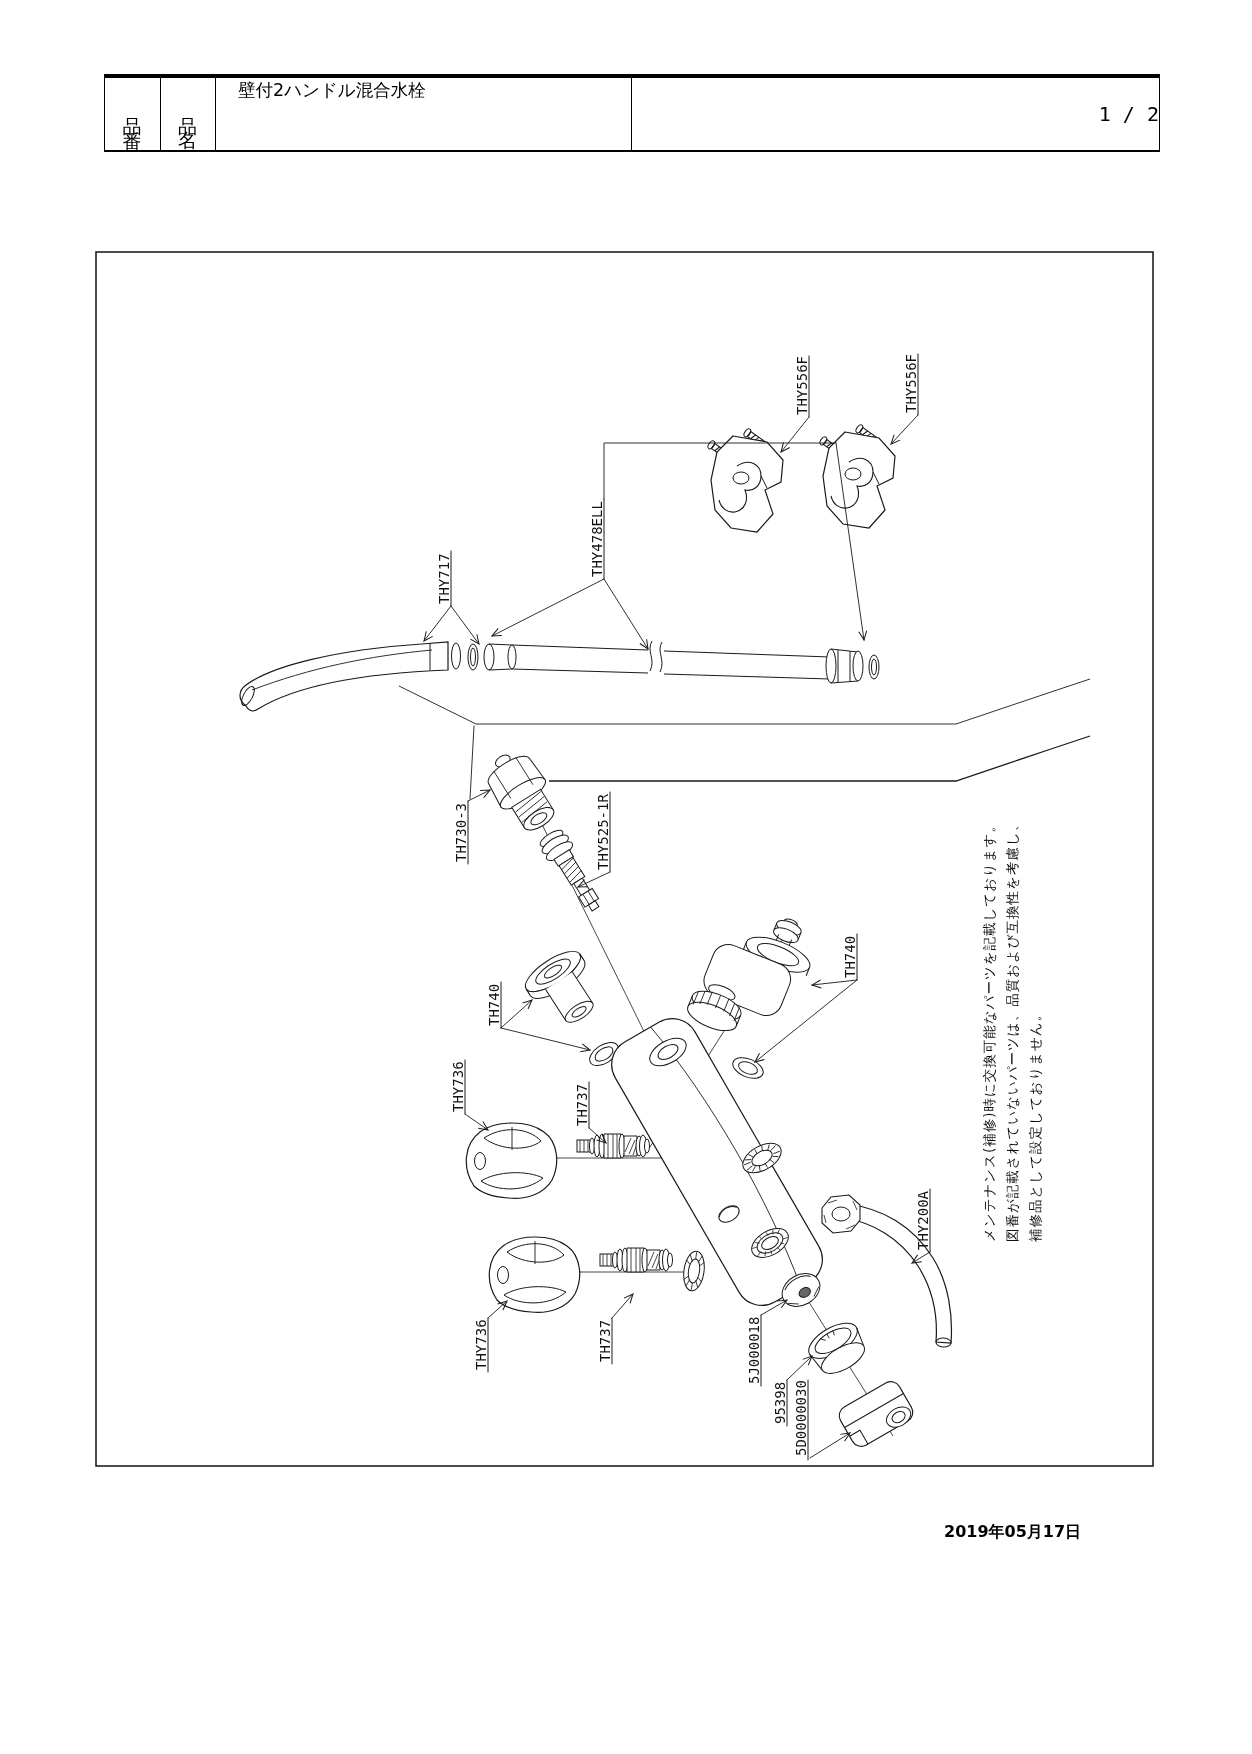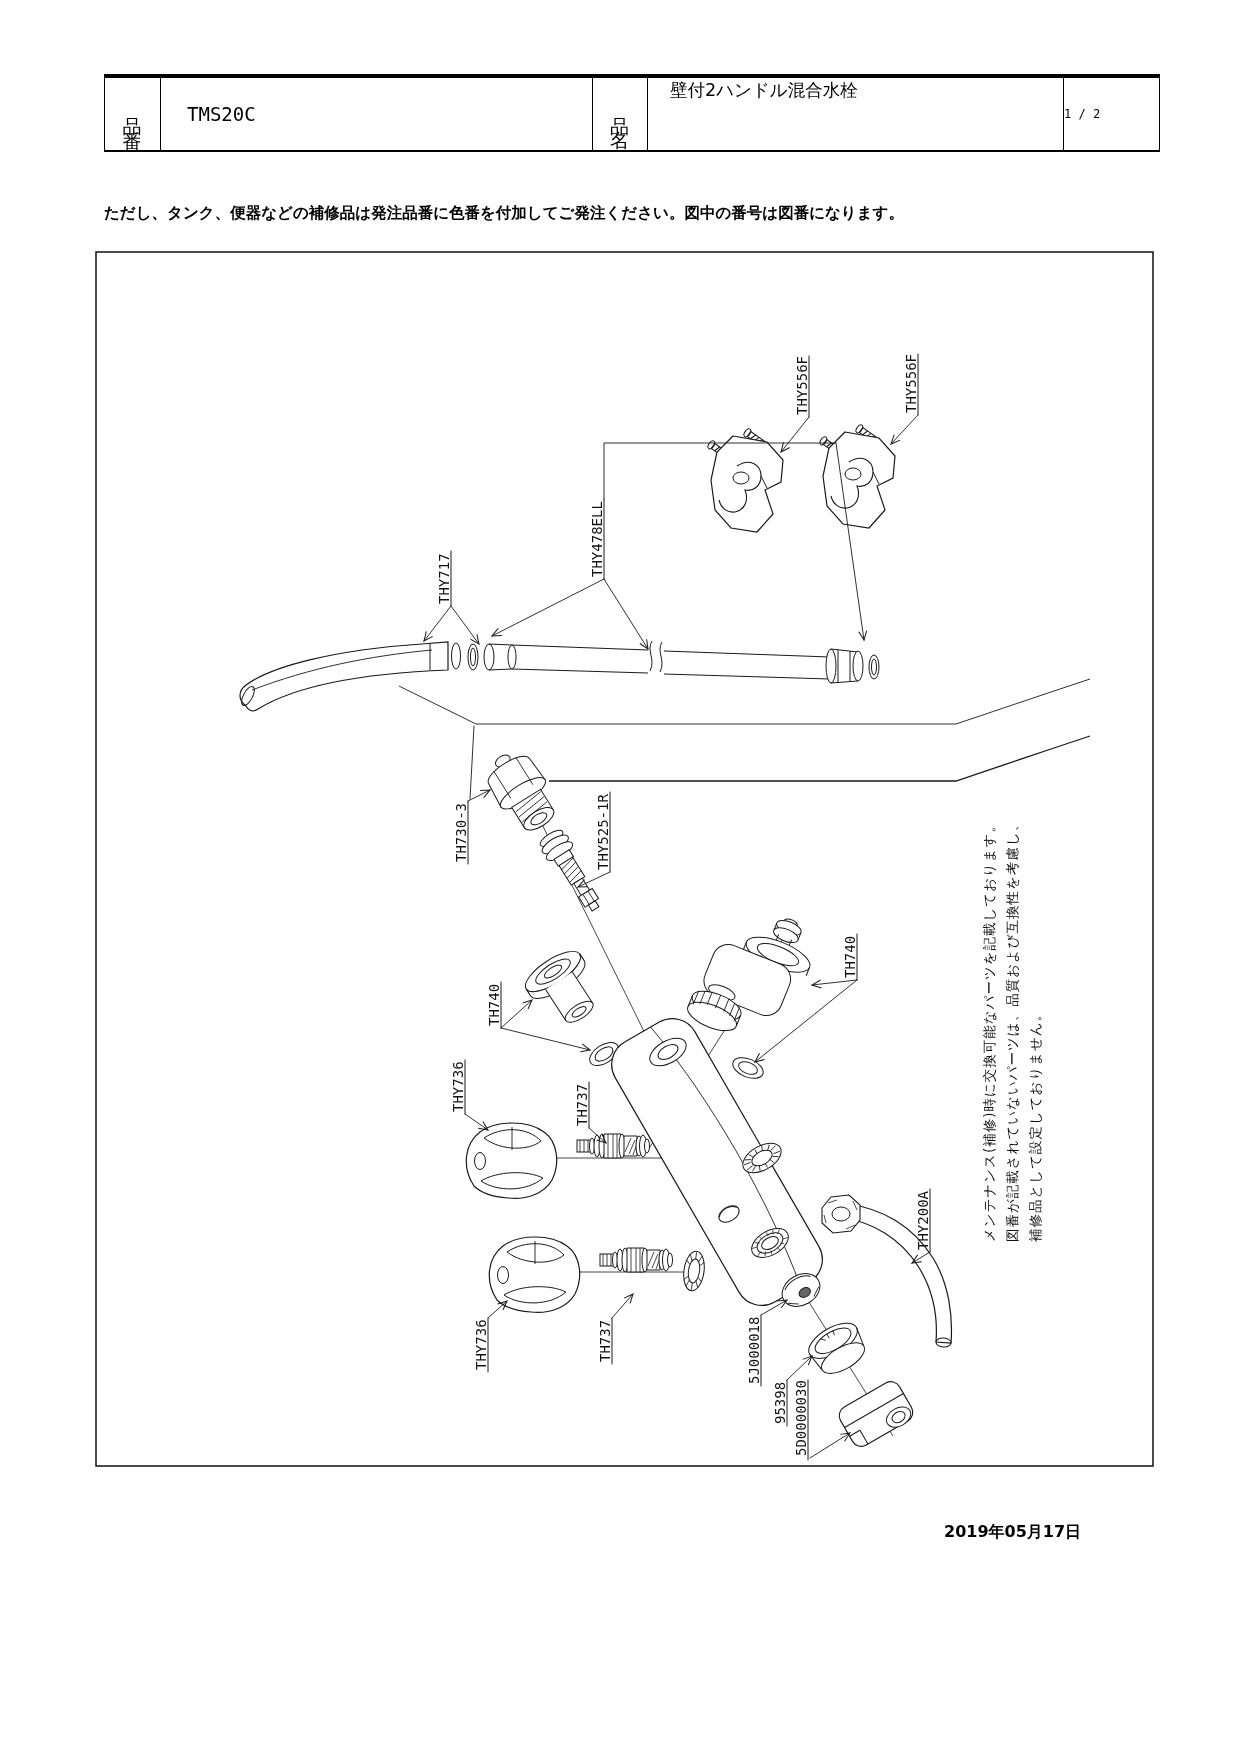--- a/index.html
+++ b/index.html
@@ -9,57 +9,53 @@
   #hdr{position:absolute;left:104px;top:74px;width:1056px;height:78px;display:flex;
        border-top:4px solid #000;border-bottom:2px solid #000;border-left:1.5px solid #000;border-right:1.5px solid #000;box-sizing:border-box;}
   .hcell{box-sizing:border-box;display:flex;align-items:center;}
   .hdiv{border-right:1.5px solid #000;}
   .vlabel{writing-mode:vertical-rl;text-orientation:upright;font-size:19px;letter-spacing:14px;
           margin:0 auto;line-height:1;padding-top:3px;}
   #hdr .c1{width:56px;justify-content:center;}
   #hdr .c2{width:432px;padding-left:26px;font-family:"DejaVu Sans Mono",monospace;font-size:19px;}
   #hdr .c3{width:55px;justify-content:center;}
   #hdr .c4{width:416px;padding-left:22px;font-size:17.5px;align-items:flex-start;}
-  #hdr .c5{flex:1;justify-content:flex-start;font-size:12px;font-family:"DejaVu Sans Mono",monospace;}
+  #hdr .c5{flex:1;justify-content:flex-end;font-size:20px;font-family:"DejaVu Sans Mono",monospace;}
   
   #notice{position:absolute;left:104px;top:204px;font-size:15.5px;font-weight:700;line-height:18px;white-space:nowrap;}
   
   #date{position:absolute;left:944px;top:1480px;font-size:16px;font-weight:600;margin-top:42px;}
   svg{position:absolute;left:0;top:0;}
   svg text.lbl{font-family:"DejaVu Sans Mono",monospace;font-size:14px;fill:#111;}
   svg text.note{font-family:"DejaVu Sans",sans-serif;font-size:13.5px;fill:#111;letter-spacing:1px;}
   .ln{stroke:#1a1a1a;fill:none;}
   .part{stroke:#1a1a1a;fill:#fff;}
   .partn{stroke:#1a1a1a;fill:none;}
 </style>
 </head>
 <body>
 
 <div id="page">
 
   <div id="hdr">
     <div class="hcell hdiv c1">
       <span class="vlabel">品番</span>
     </div>
-    <div class="hcell hdiv c2">
-      <span>TMS20C</span>
-    </div>
     <div class="hcell hdiv c3">
       <span class="vlabel">品名</span>
     </div>
     <div class="hcell hdiv c4">
       <span>壁付2ハンドル混合水栓</span>
     </div>
     <div class="hcell c5">
       <span>1 / 2</span>
     </div>
   </div>
 
   <div id="notice">
-    <div>ただし、タンク、便器などの補修品は発注品番に色番を付加してご発注ください。図中の番号は図番になります。</div>
   </div>
 
   <svg width="1252" height="1754" viewBox="0 0 1252 1754">
     <defs>
       <marker id="arr" markerWidth="12" markerHeight="12" refX="10" refY="5" orient="auto" markerUnits="userSpaceOnUse">
         <path d="M1,1 L10,5 L1,9" fill="none" stroke="#1a1a1a" stroke-width="1"></path>
       </marker>
       <g id="bracket">
         <g transform="translate(10,24) rotate(-55)" class="partn" stroke-width="1">
           <ellipse cx="0" cy="-2" rx="4.5" ry="2.6"></ellipse>

